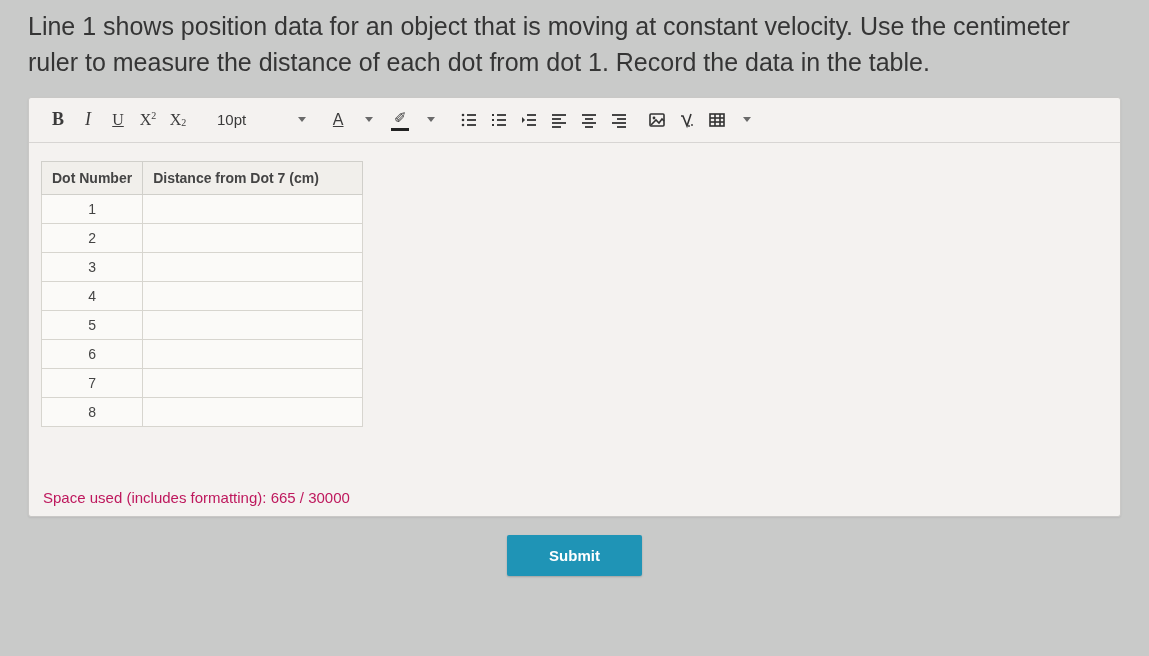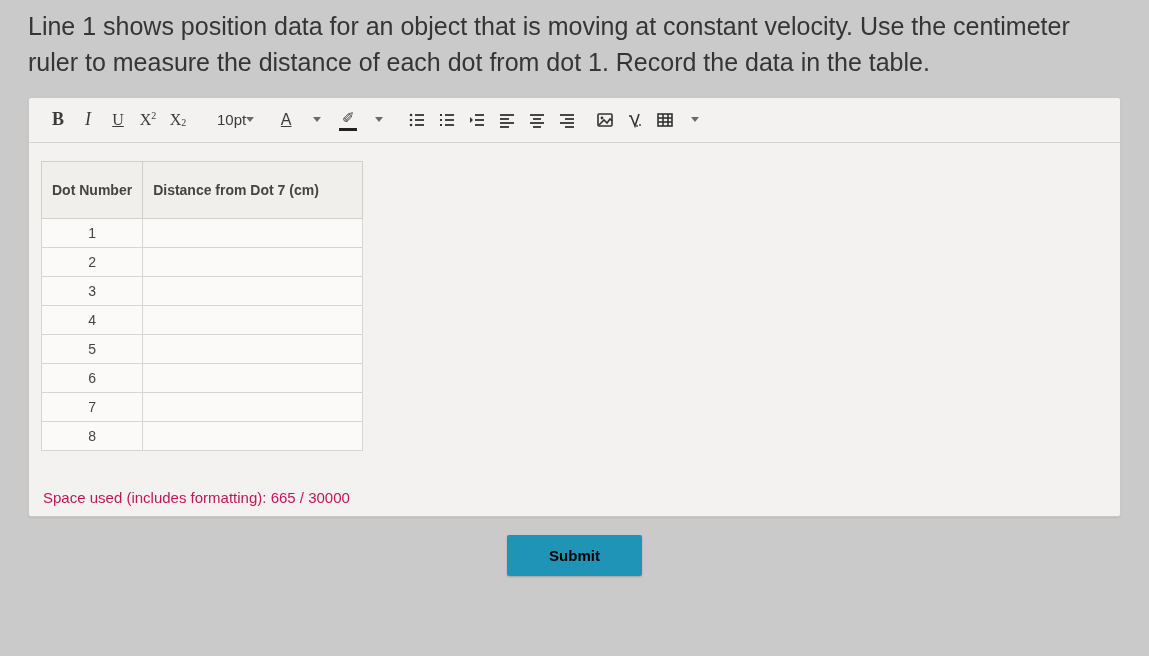--- a/index.html
+++ b/index.html
@@ -47,20 +47,21 @@
   .tb-sep { width: 8px; }
   .bold { font-weight: 700; font-family: Georgia, serif; font-size: 18px;}
   .italic { font-style: italic; font-family: Georgia, serif; font-size: 18px;}
   .underline { text-decoration: underline; font-family: Georgia, serif; }
   .sup-lbl, .sub-lbl { font-family: Georgia, serif; position: relative;}
   .sup-lbl sup { font-size: 10px; position: relative; top:-4px;}
   .sub-lbl sub { font-size: 10px; position: relative; bottom:-3px;}
   .font-size {
     display: inline-flex;
     align-items: center;
+    gap: 52px;
     padding: 2px 8px 2px 14px;
     margin-left: 10px;
     font-size: 15px;
     color: #3a3a3a;
   }
   .chev {
     display:inline-block;
     width:0;height:0;
     border-left:4px solid transparent;
     border-right:4px solid transparent;
@@ -80,21 +81,21 @@
   }
   .data-table {
     border: 1px dashed #4aa3df;
     border-collapse: collapse;
     background: #fbfaf8;
     font-size: 14px;
     color: #444;
   }
   .data-table th {
     font-weight: 700;
-    padding: 20px 10px;
+    padding: 8px 10px;
     border: 1px solid #d0cfca;
     background: #f1efeb;
     text-align: left;
     font-size: 14px;
   }
   .data-table td {
     border: 1px solid #d7d5cf;
     padding: 6px 10px;
     height: 28px;
     text-align: center;
@@ -105,21 +106,21 @@
     font-size: 15px;
     color: #be185d;
     padding: 6px 14px 10px 14px;
   }
   .submit-row {
     display:flex; justify-content:center;
     padding: 18px 0;
   }
   .submit-btn {
     background: #1f94b6;
-    color: #000000;
+    color: #ffffff;
     font-size: 15px;
     font-weight: 600;
     padding: 12px 42px;
     border: none;
     border-radius: 2px;
     box-shadow: 0 1px 2px rgba(0,0,0,.2);
     cursor: pointer;
   }
   .list-icon line { stroke:#333; stroke-width:1.8;}
   .list-icon circle { fill:#333; stroke:none;}

